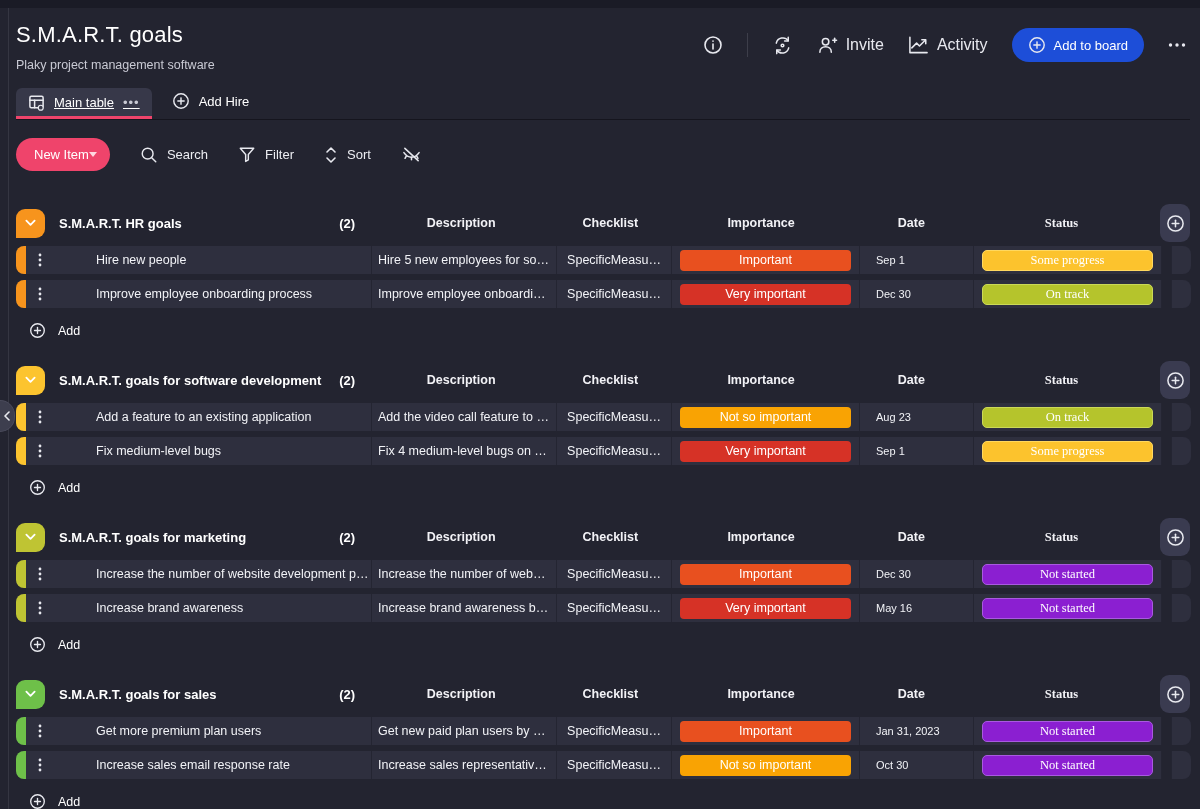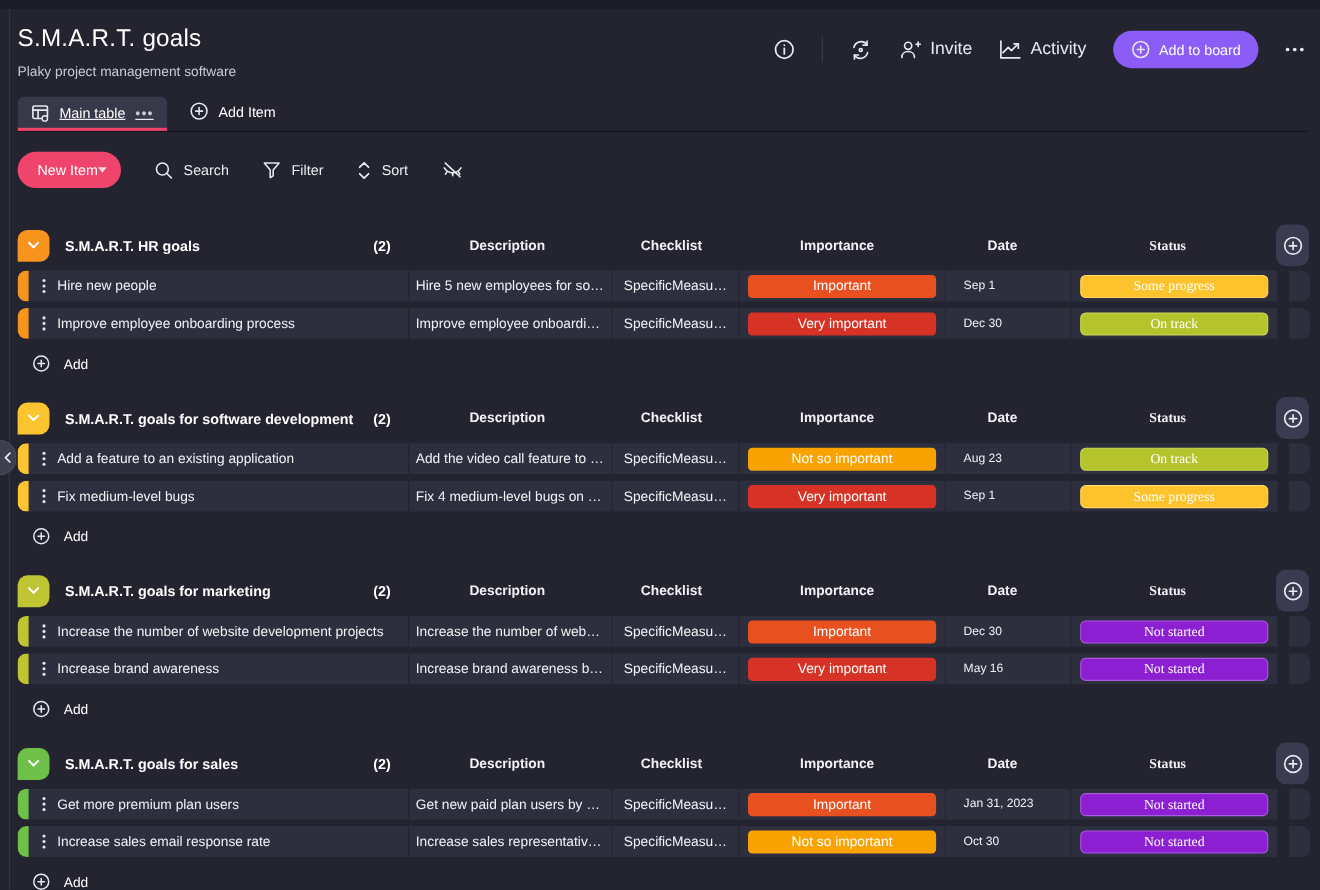--- a/index.html
+++ b/index.html
@@ -22,21 +22,21 @@
 
   
   .hdr { display:flex; justify-content:space-between; align-items:flex-start; padding-top:14px; }
   .page-title { font-size:22px; font-weight:500; letter-spacing:.2px; }
   .page-subtitle { font-size:12.5px; color:#c9cad4; margin-top:10px; }
   .hdr-actions { display:flex; align-items:center; gap:24px; padding-top:6px; padding-right:4px; }
   .icon-btn { display:flex; align-items:center; gap:8px; cursor:pointer; color:#e8e9ef; font-size:16px; }
   .icon-btn svg { display:block; }
   .vdiv { width:1px; height:24px; background:#3d3e4a; }
   .pill-btn {
-    display:flex; align-items:center; gap:8px; background:#8b5cf6; border-radius:18px;
+    display:flex; align-items:center; gap:8px; background:#1d4ed8; border-radius:18px;
     padding:8px 16px; font-size:13px; cursor:pointer;
   }
 
   
   .tabbar { display:flex; align-items:flex-end; margin-top:16px; border-bottom:1px solid #15151e; }
   .tab {
     display:flex; align-items:center; gap:9px; background:#373849; height:31px;
     border-radius:6px 6px 0 0; padding:0 12px; font-size:13px; cursor:pointer;
     border-bottom:3px solid #ef446b;
     text-decoration:underline;
@@ -67,21 +67,21 @@
   .col-h { font-size:12.5px; font-weight:bold; text-align:center; color:#f2f2f6; cursor:pointer; }
   .w-desc { width:185px; } .w-check { width:115px; } .w-imp { width:188px; } .w-date { width:114px; } .w-status { width:188px;font-family:Liberation Serif, serif; }
   .g-plus {
     width:30px; height:38px; margin-left:5px; background:#3a3b50; border-radius:9px;
     display:flex; align-items:center; justify-content:center; cursor:pointer; flex:none;
   }
 
   .row { display:flex; align-items:stretch; height:28px; margin-bottom:6px; }
   .row-body { display:flex; align-items:stretch; background:#2e2f3e; border-radius:8px 0 0 8px; overflow:hidden; flex:none; }
   .cap { width:10px; flex:none; }
-  .cell { display:flex; align-items:center; border-left:1px solid #242532; font-size:12.5px; color:#f2f3f7; }
+  .cell { display:flex; align-items:center; border-left:1px solid #242532; font-size:12.5px; color:#f2f3f7;gap:44px; }
   .cell.first { border-left:none; width:345px; cursor:pointer; }
   .drag-dots { padding:0 10px 0 12px; display:flex; cursor:pointer; }
   .item-name { white-space:nowrap; overflow:hidden; text-overflow:ellipsis; }
   .cell.center { justify-content:center; text-align:center; cursor:pointer; }
   .cell-text { white-space:nowrap; overflow:hidden; text-overflow:ellipsis; padding:0 6px; }
   .badge {
     flex:1; margin:0 8px; height:21px; line-height:21px; border-radius:4px; text-align:center;
     font-size:12.5px; color:#fff; white-space:nowrap; overflow:hidden; cursor:pointer;
   }
   .badge.status { border:1px solid transparent; border-radius:5px; line-height:19px; }
@@ -176,21 +176,21 @@
       </svg>
       <span>Main table</span>
       <span class="tab-dots">•••</span>
     </div>
     <div class="add-view">
       <svg width="18" height="18" viewBox="0 0 20 20">
         <circle cx="10" cy="10" r="8"></circle>
           <line x1="10" y1="6.5" x2="10" y2="13.5"></line>
           <line x1="6.5" y1="10" x2="13.5" y2="10"></line>
       </svg>
-      <span>Add Item</span>
+      <span>Add Hire</span>
     </div>
   </div>
 
   <div class="toolbar">
     <div class="new-item-btn">
       <span>New Item</span>
       <span class="caret-down"></span>
     </div>
     <div class="tool-item">
       <svg width="18" height="18" viewBox="0 0 20 20">

